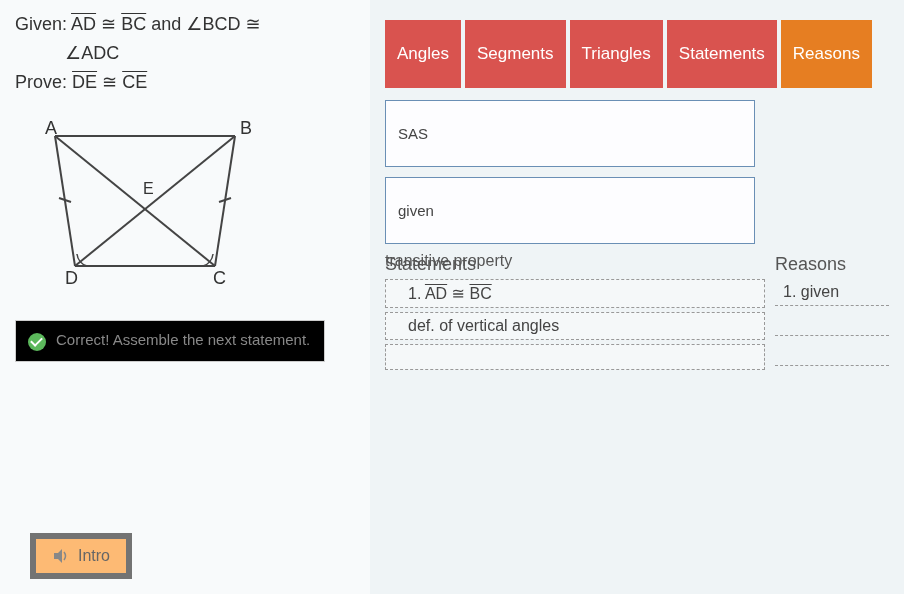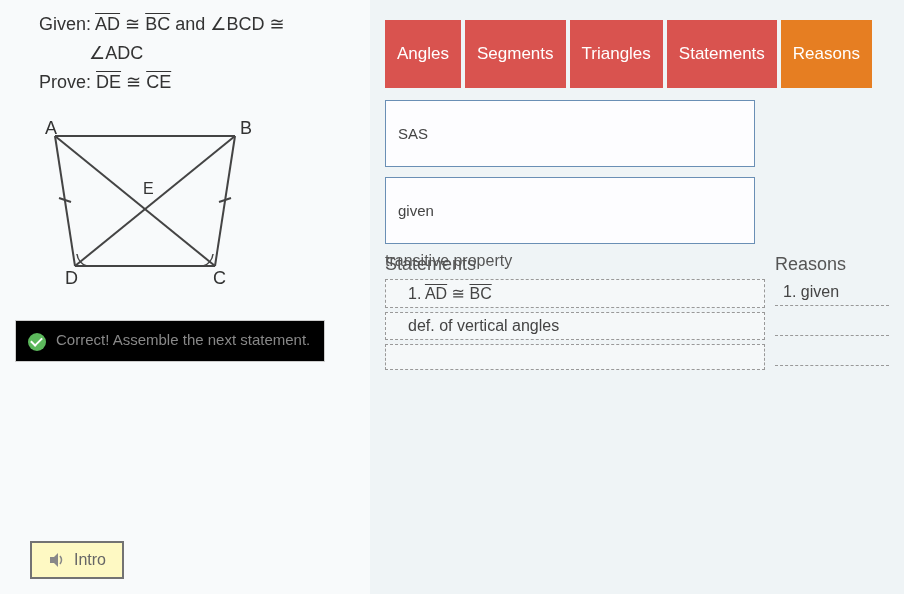--- a/index.html
+++ b/index.html
@@ -25,21 +25,20 @@
   .right-panel {
     flex: 1;
     padding: 20px 15px;
     background: #eff4f6;
     position: relative;
   }
   .given-prove {
     font-size: 18px;
     color: #333;
     line-height: 1.6;
-    margin-left: 24px;
   }
   .overline {
     text-decoration: overline;
   }
   .congruent { font-family: serif; }
   .angle::before { content: "∠"; }
   .indent { margin-left: 50px; }
   .diagram {
     margin-top: 20px;
     margin-left: 20px;
@@ -71,22 +70,22 @@
     left: 5px; top: 2px;
     width: 5px; height: 9px;
     border: solid white;
     border-width: 0 2px 2px 0;
     transform: rotate(45deg);
   }
   .intro-btn {
     position: absolute;
     bottom: 15px;
     left: 30px;
-    border: 2px solid #737373;
-    background: #fef9c3;
+    border: 6px solid #737373;
+    background: #fdba74;
     padding: 8px 16px;
     display: flex;
     align-items: center;
     gap: 8px;
     color: #666;
     font-size: 16px;
     cursor: pointer;
   }
   .speaker-icon {
     width: 18px; height: 18px;

